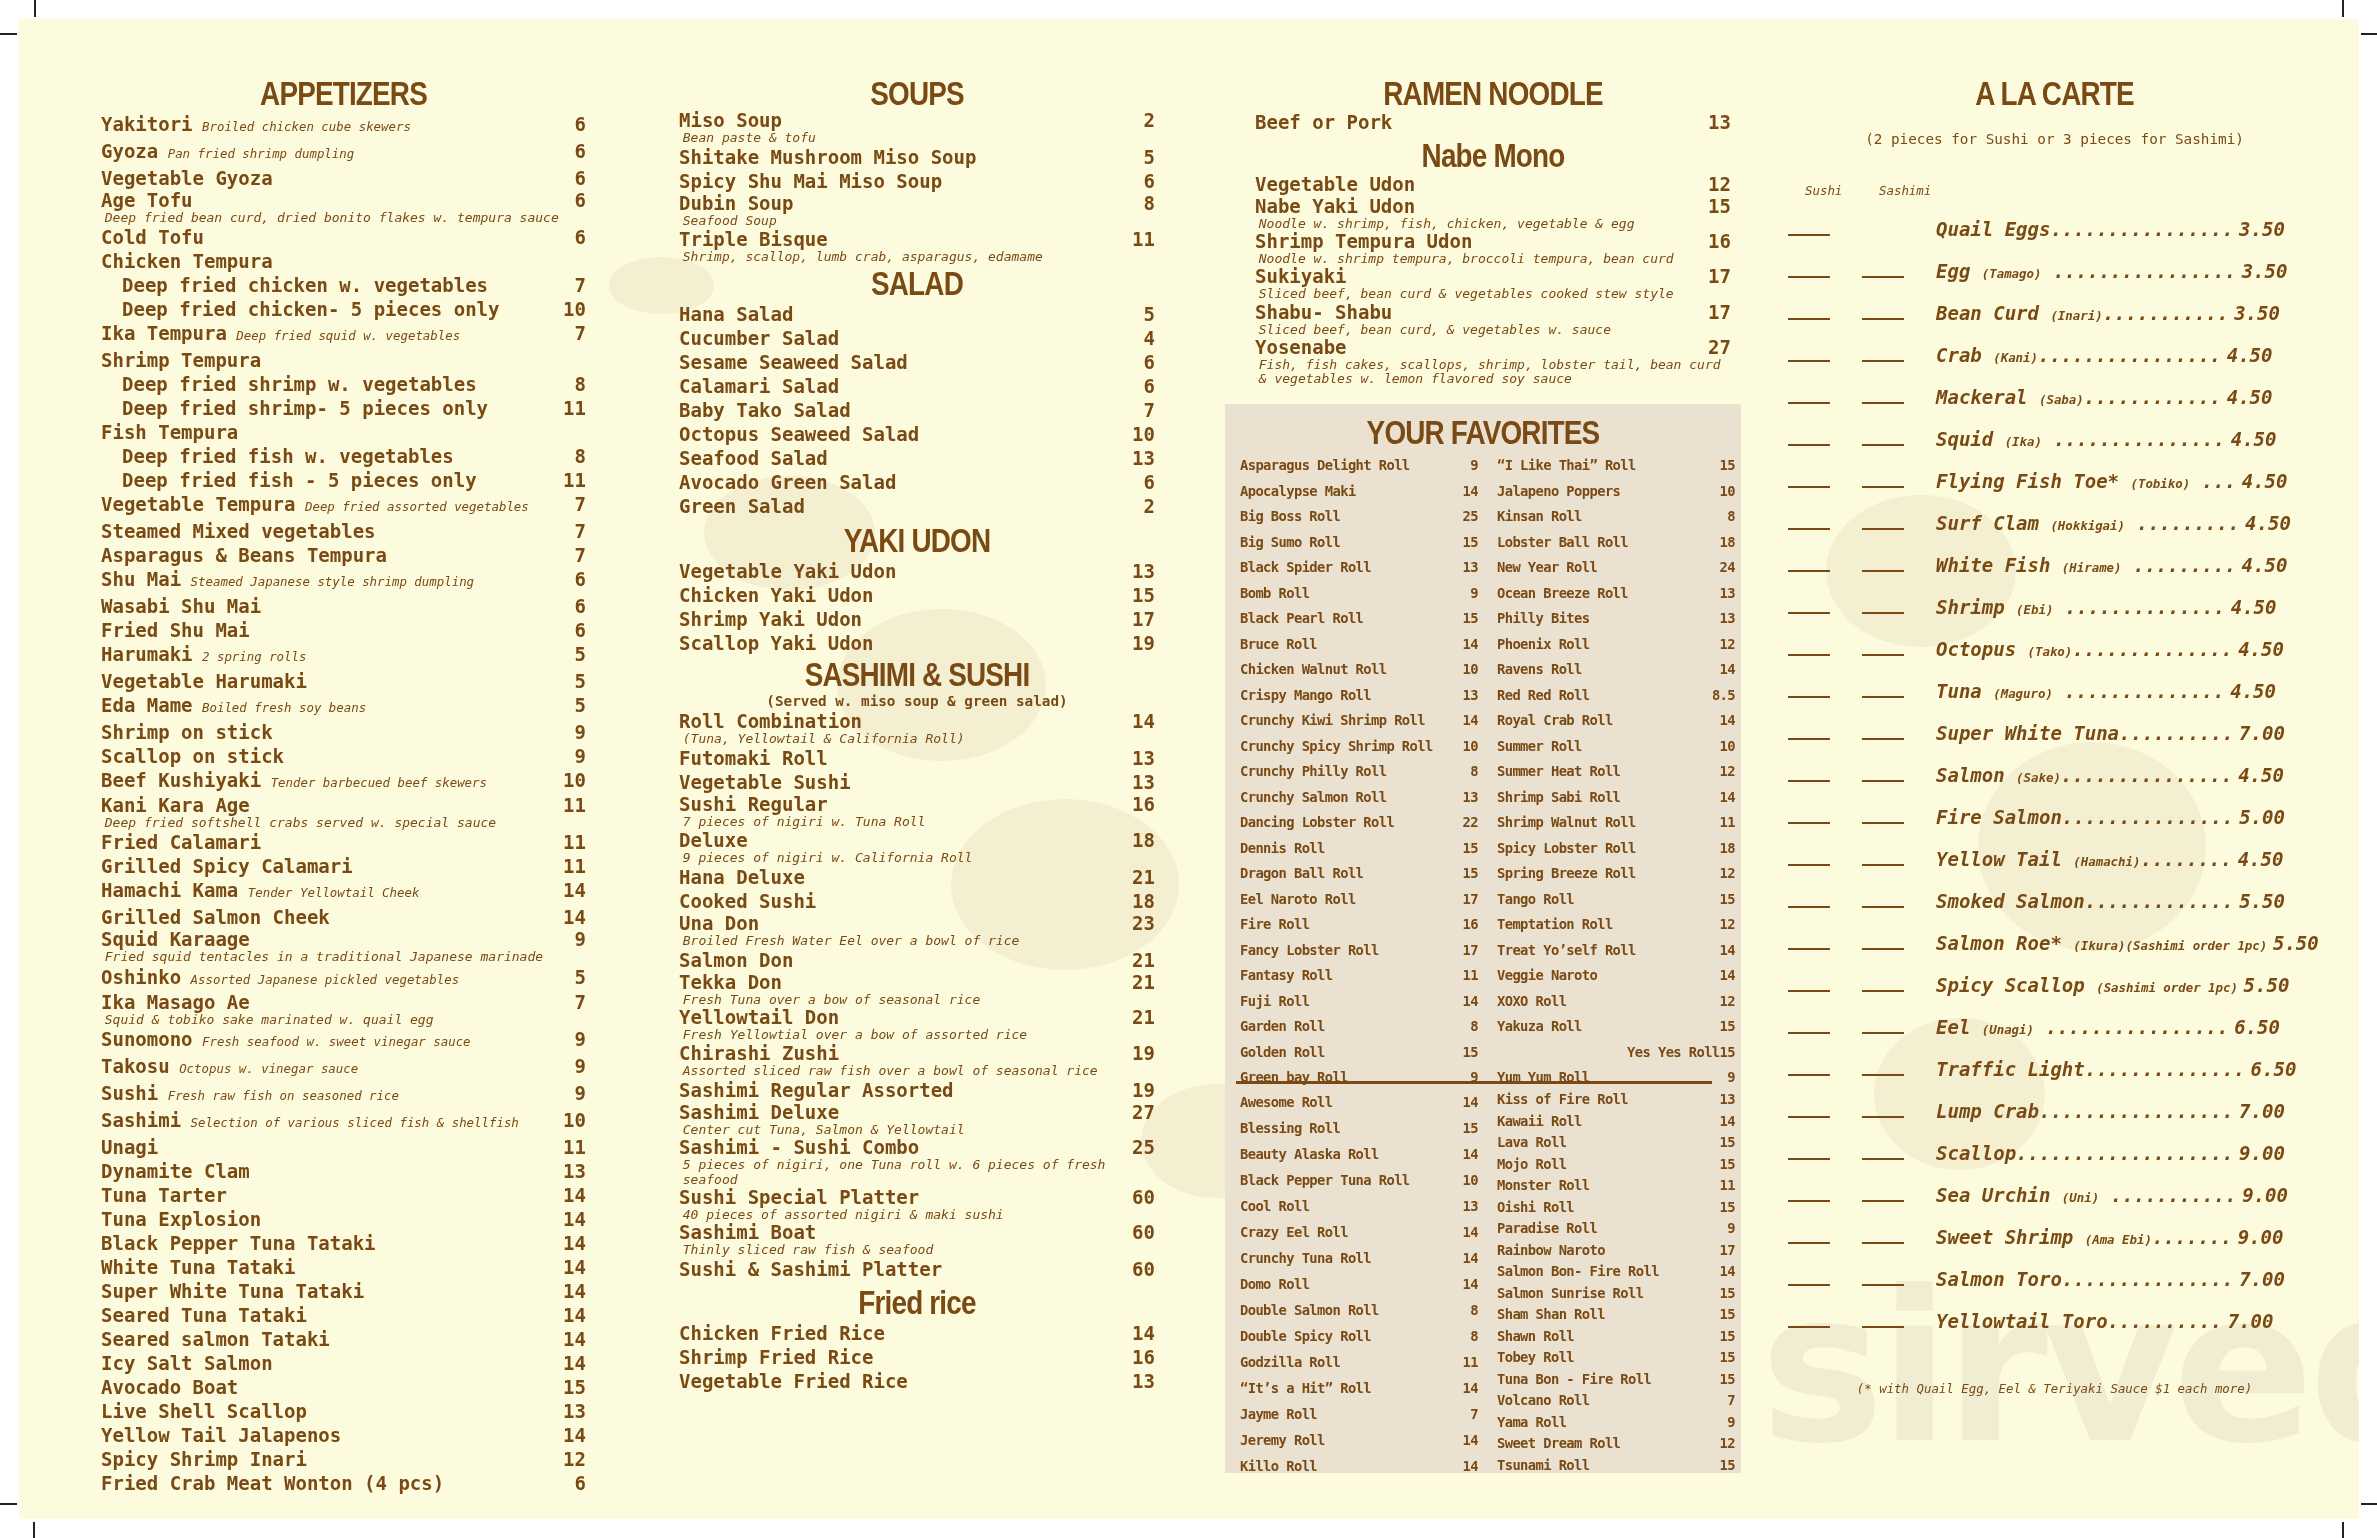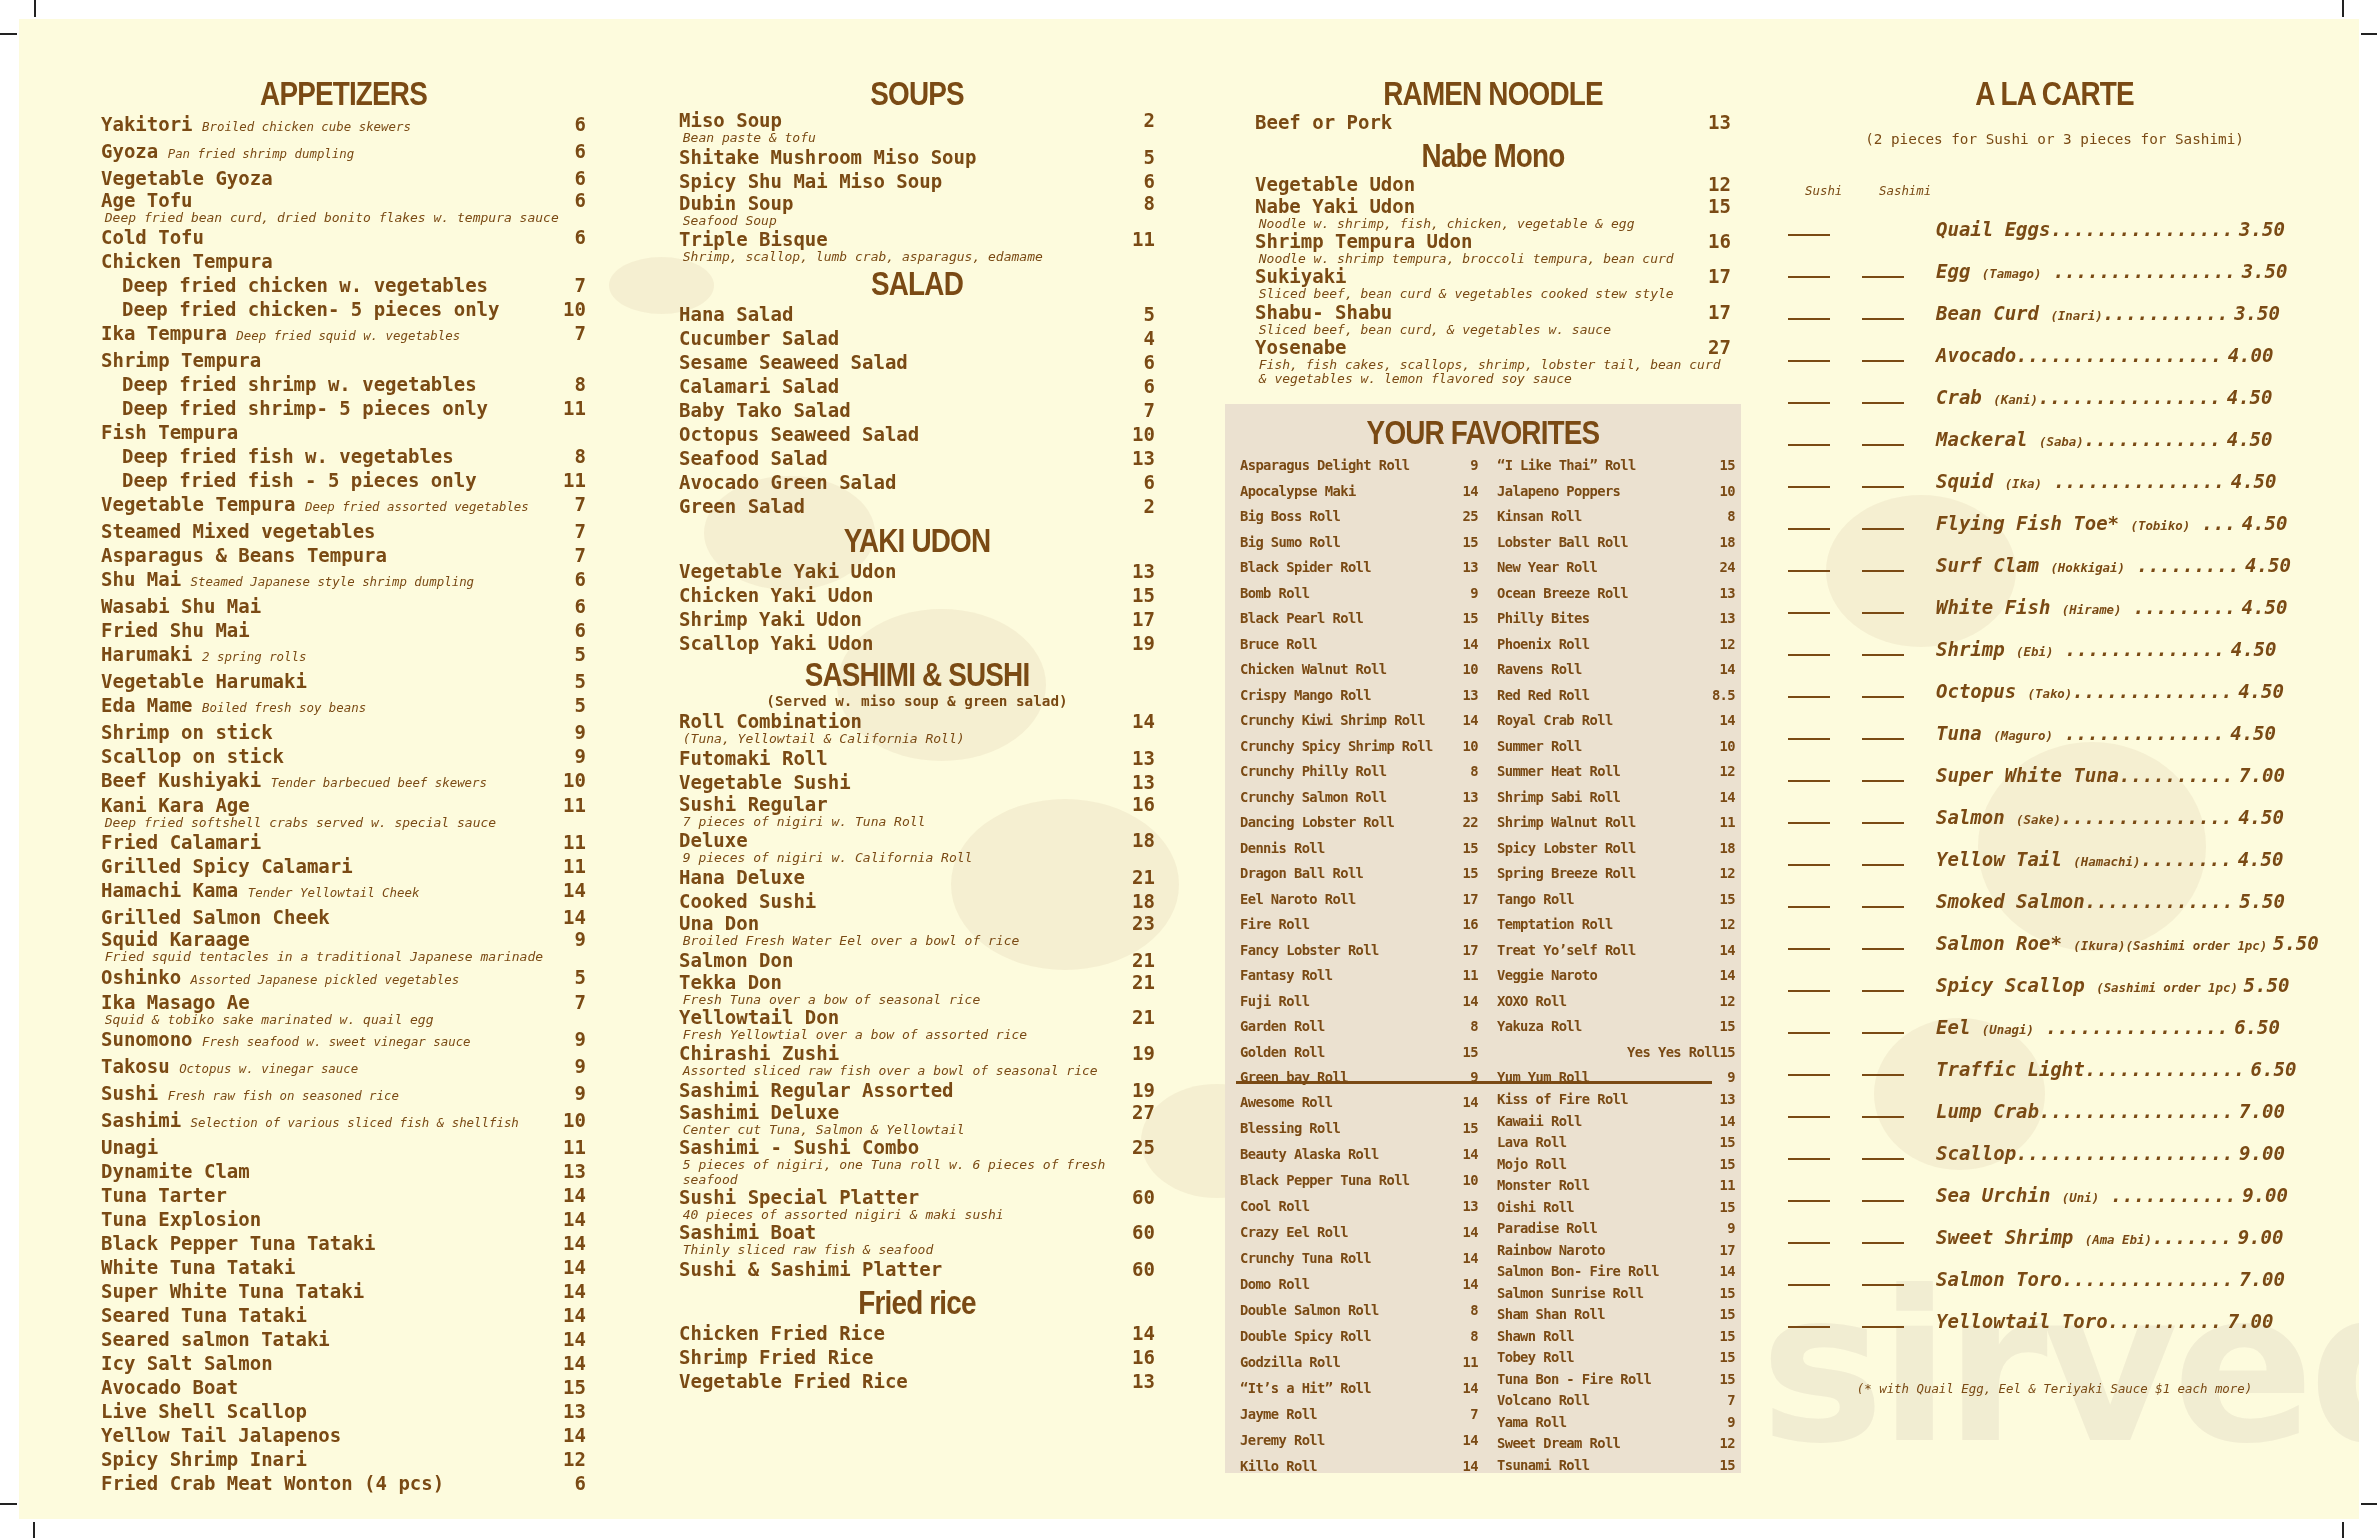--- a/index.html
+++ b/index.html
@@ -1137,26 +1137,20 @@
         </div>
         <div class="alc-row">
           <span class="blank"></span>
           <span class="blank"></span>
           <span class="alc-label"><span>Bean Curd</span> <span class="jp">(Inari)</span><span>...........</span></span>
           <span class="alc-price" style="margin-left: 5.7px;">3.50</span>
         </div>
         <div class="alc-row">
           <span class="blank"></span>
           <span class="blank"></span>
-          <span class="alc-label"><span>Avocado</span><span>..................</span></span>
-          <span class="alc-price" style="margin-left: 5.7px;">4.00</span>
-        </div>
-        <div class="alc-row">
-          <span class="blank"></span>
-          <span class="blank"></span>
           <span class="alc-label"><span>Crab</span> <span class="jp">(Kani)</span><span>................</span></span>
           <span class="alc-price" style="margin-left: 5.7px;">4.50</span>
         </div>
         <div class="alc-row">
           <span class="blank"></span>
           <span class="blank"></span>
           <span class="alc-label"><span>Mackeral</span> <span class="jp">(Saba)</span><span>............</span></span>
           <span class="alc-price" style="margin-left: 5.7px;">4.50</span>
         </div>
         <div class="alc-row">
@@ -1205,20 +1199,26 @@
           <span class="blank"></span>
           <span class="blank"></span>
           <span class="alc-label"><span>Super White Tuna</span><span>..........</span></span>
           <span class="alc-price" style="margin-left: 5.7px;">7.00</span>
         </div>
         <div class="alc-row">
           <span class="blank"></span>
           <span class="blank"></span>
           <span class="alc-label"><span>Salmon</span> <span class="jp">(Sake)</span><span>...............</span></span>
           <span class="alc-price" style="margin-left: 5.7px;">4.50</span>
+        </div>
+        <div class="alc-row">
+          <span class="blank"></span>
+          <span class="blank"></span>
+          <span class="alc-label"><span>Fire Salmon</span><span>...............</span></span>
+          <span class="alc-price" style="margin-left: 5.7px;">5.00</span>
         </div>
         <div class="alc-row">
           <span class="blank"></span>
           <span class="blank"></span>
           <span class="alc-label"><span>Yellow Tail</span> <span class="jp">(Hamachi)</span><span>........</span></span>
           <span class="alc-price" style="margin-left: 5.7px;">4.50</span>
         </div>
         <div class="alc-row">
           <span class="blank"></span>
           <span class="blank"></span>

